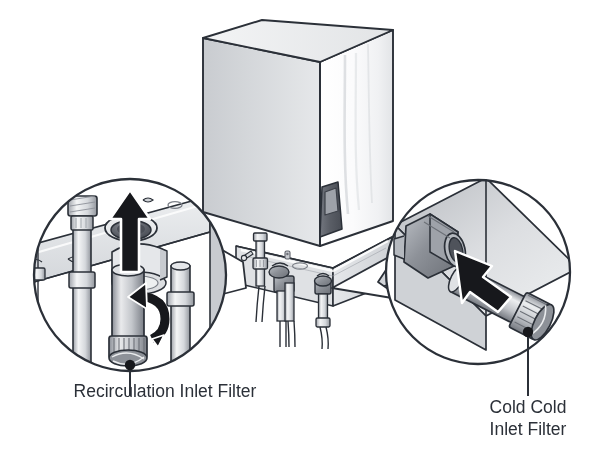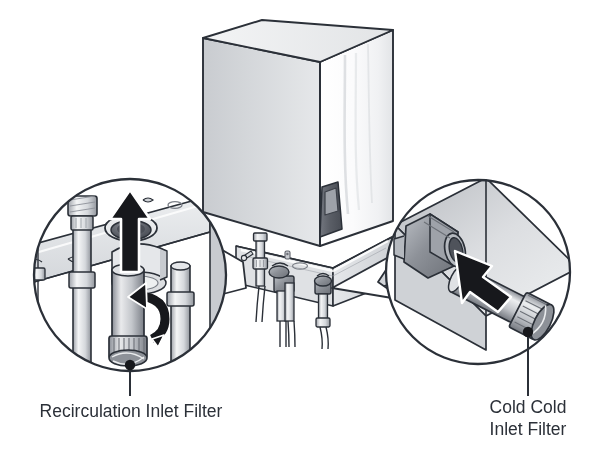--- a/index.html
+++ b/index.html
@@ -7,21 +7,21 @@
     width:603px;height:449px;overflow:hidden;
     font-family:"Liberation Sans","DejaVu Sans",sans-serif;
     color:#2b2f36;
   }
   #stage{position:relative;width:603px;height:449px;background:#fff;}
   #art{position:absolute;left:0;top:0;width:603px;height:449px;}
   .cap{
     position:absolute;text-align:center;line-height:1.28;
     color:#2b3038;font-weight:400;
   }
-  #cap-left{left:0;top:400px;width:262px;font-size:17.5px;}
+  #cap-left{left:0;top:380px;width:262px;font-size:17.5px;padding-left:34px;}
   #cap-left .l2{display:block;}
   #cap-right{left:448px;top:396px;width:160px;font-size:17.5px;}
   #cap-right .l2{display:block;}
 </style>
 </head>
 <body>
 
 <div id="stage">
 
   <svg id="art" viewBox="0 0 603 449">

